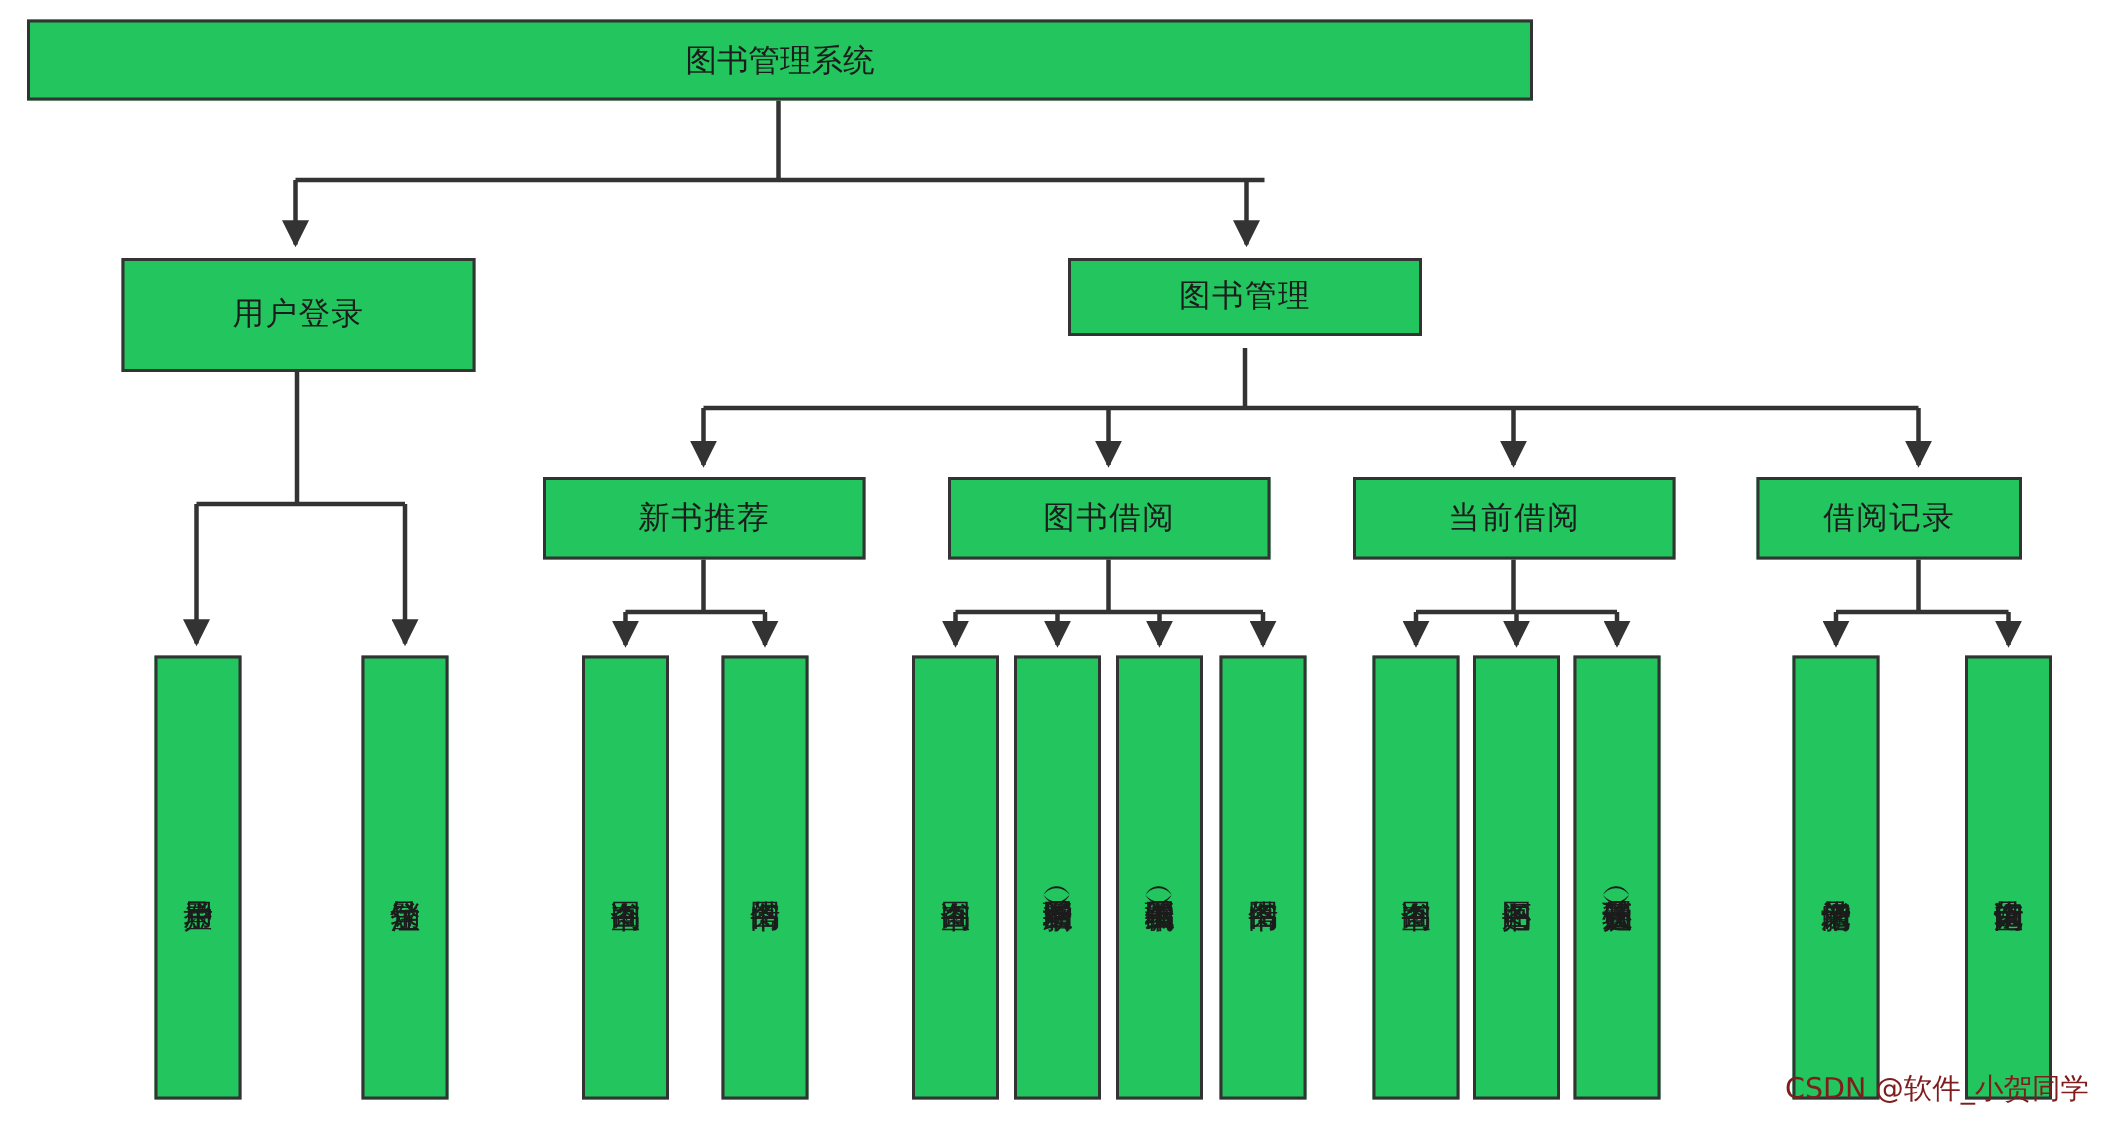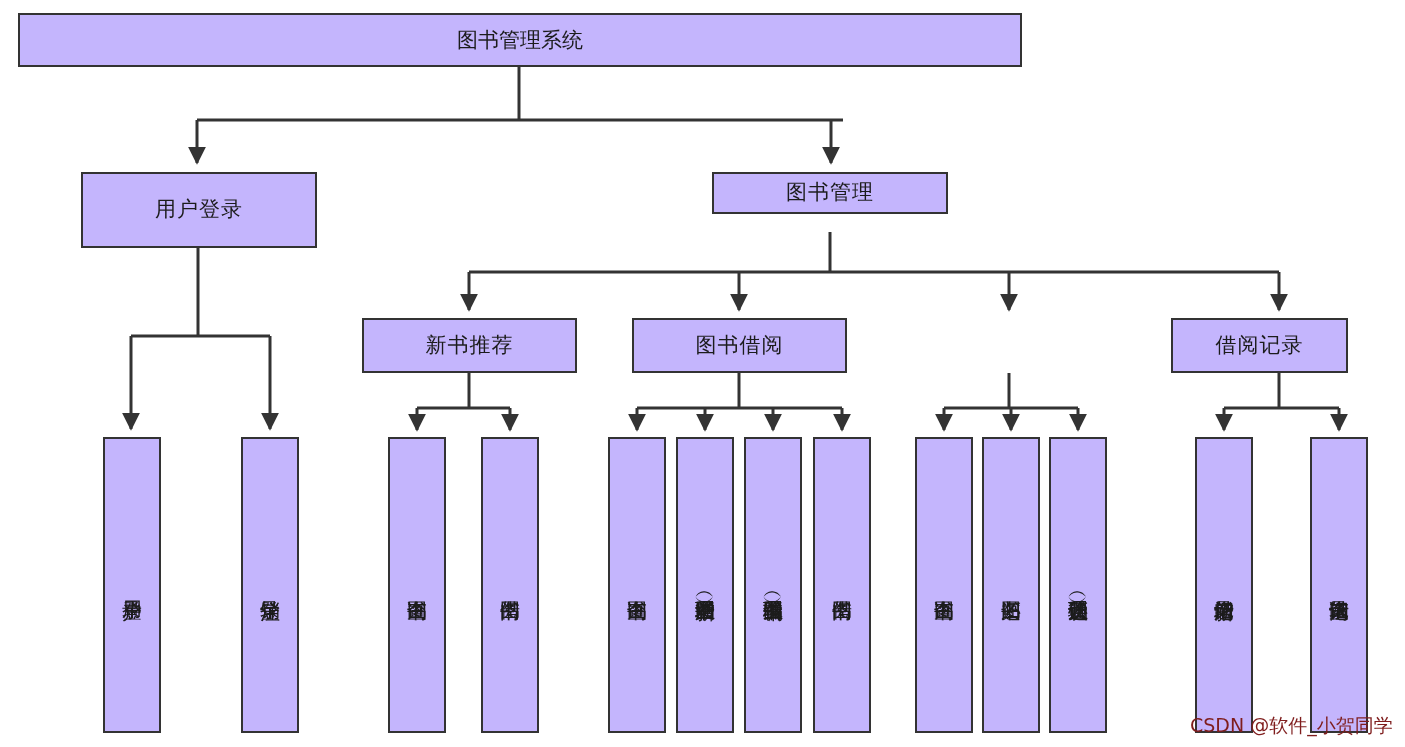--- a/index.html
+++ b/index.html
@@ -19,21 +19,21 @@
     position: absolute;
     left: 0;
     top: 0;
     width: 1405px;
     height: 747px;
     pointer-events: none;
   }
   .node {
     position: absolute;
     box-sizing: border-box;
-    background: #c4b5fd;
+    background: #22c55e;
     border: 2.5px solid #333333;
     display: flex;
     align-items: center;
     justify-content: center;
     text-align: center;
     color: #1c1c1c;
     z-index: 2;
   }
   .node.h {
     font-size: 21px;
@@ -120,24 +120,25 @@
       <path d="M 1279 373 L 1279 408"></path>
       <path d="M 1224 408 L 1339 408"></path>
       <path d="M 1224 408 L 1224 430" marker-end="url(#arrow)"></path>
       <path d="M 1339 408 L 1339 430" marker-end="url(#arrow)"></path>
     </g>
   </svg>
 
   <div class="node root" style="left:18px; top:13px; width:1004px; height:54px;">图书管理系统</div>
 
   <div class="node h" style="left:81px; top:172px; width:236px; height:76px;">用户登录</div>
-  <div class="node h" style="left:712px; top:172px; width:236px; height:42px;">图书管理</div>
+  <div class="node h" style="left:712px; top:172px; width:236px; height:52px;">图书管理</div>
 
   <div class="node h" style="left:362px; top:318px; width:215px; height:55px;">新书推荐</div>
   <div class="node h" style="left:632px; top:318px; width:215px; height:55px;">图书借阅</div>
+  <div class="node h" style="left:902px; top:318px; width:215px; height:55px;">当前借阅</div>
   <div class="node h" style="left:1171px; top:318px; width:177px; height:55px;">借阅记录</div>
 
   <div class="node leaf" style="left:103px; top:437px; width:58px; height:296px;">
     <span class="vtext">用户登录</span>
   </div>
   <div class="node leaf" style="left:241px; top:437px; width:58px; height:296px;">
     <span class="vtext">注销登录</span>
   </div>
 
   <div class="node leaf" style="left:388px; top:437px; width:58px; height:296px;">

